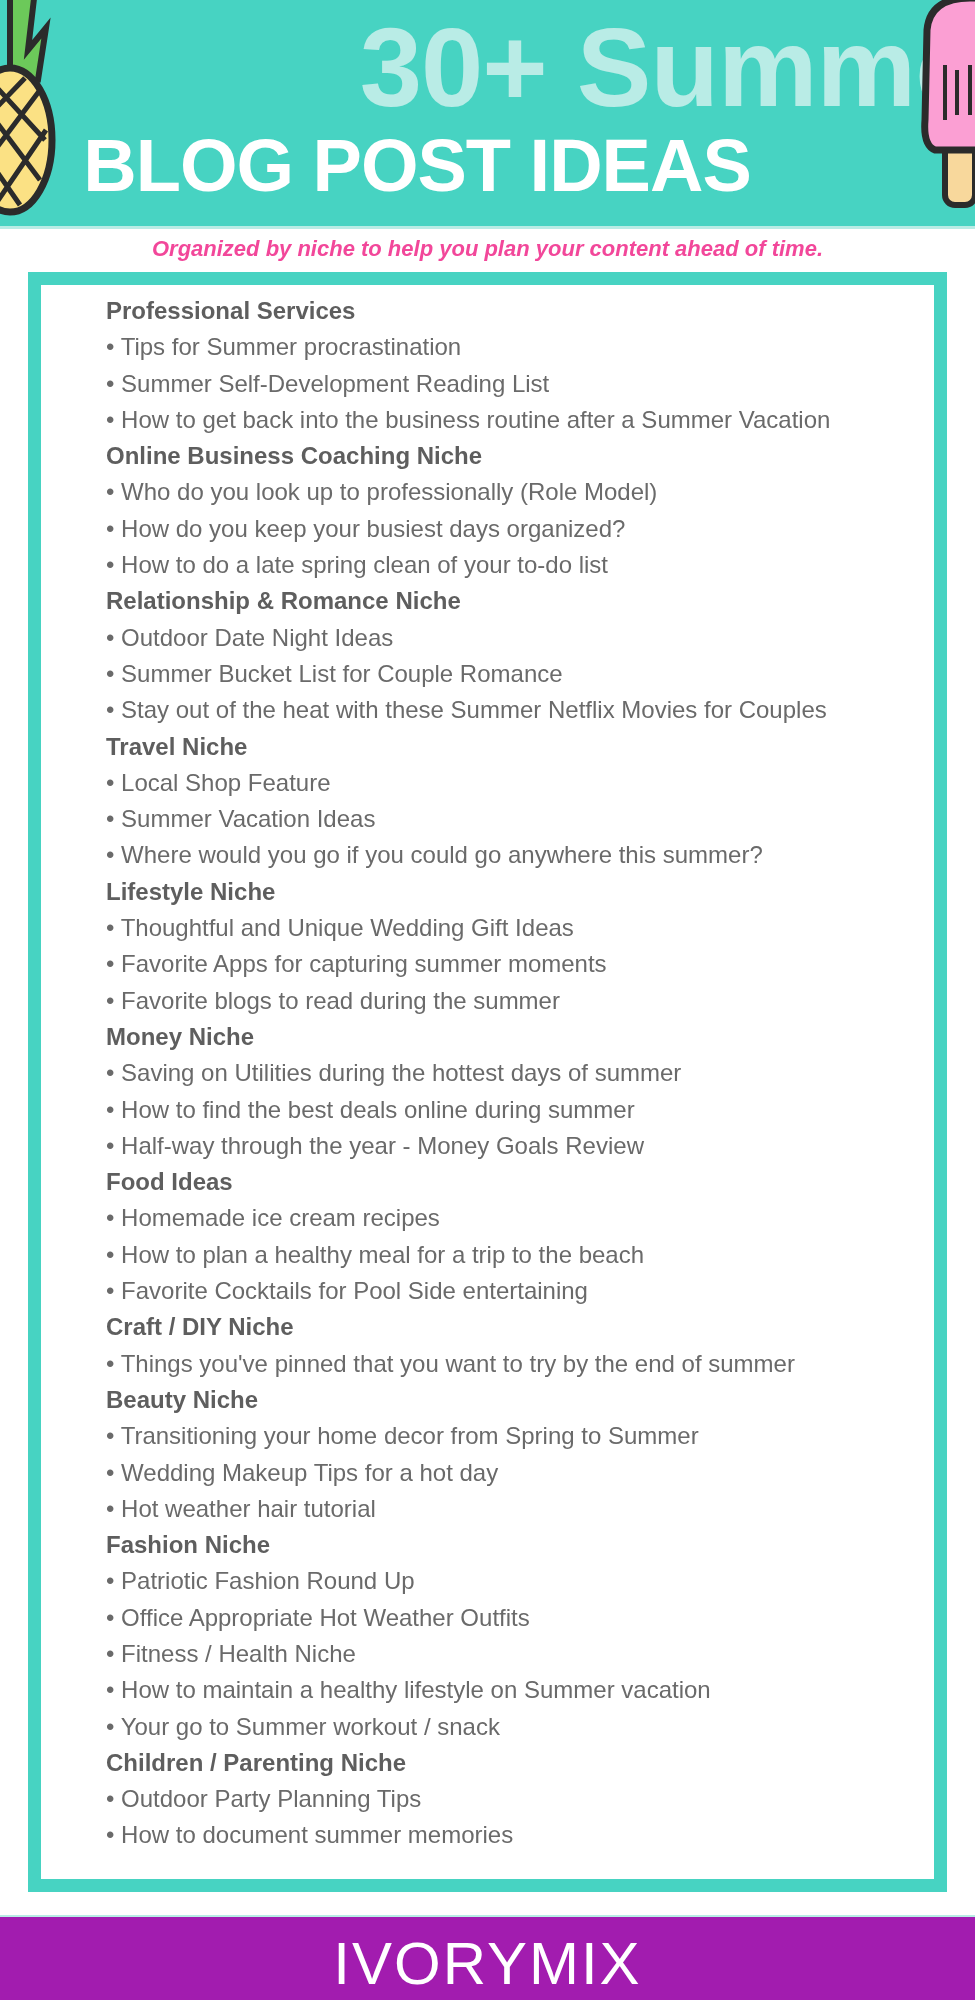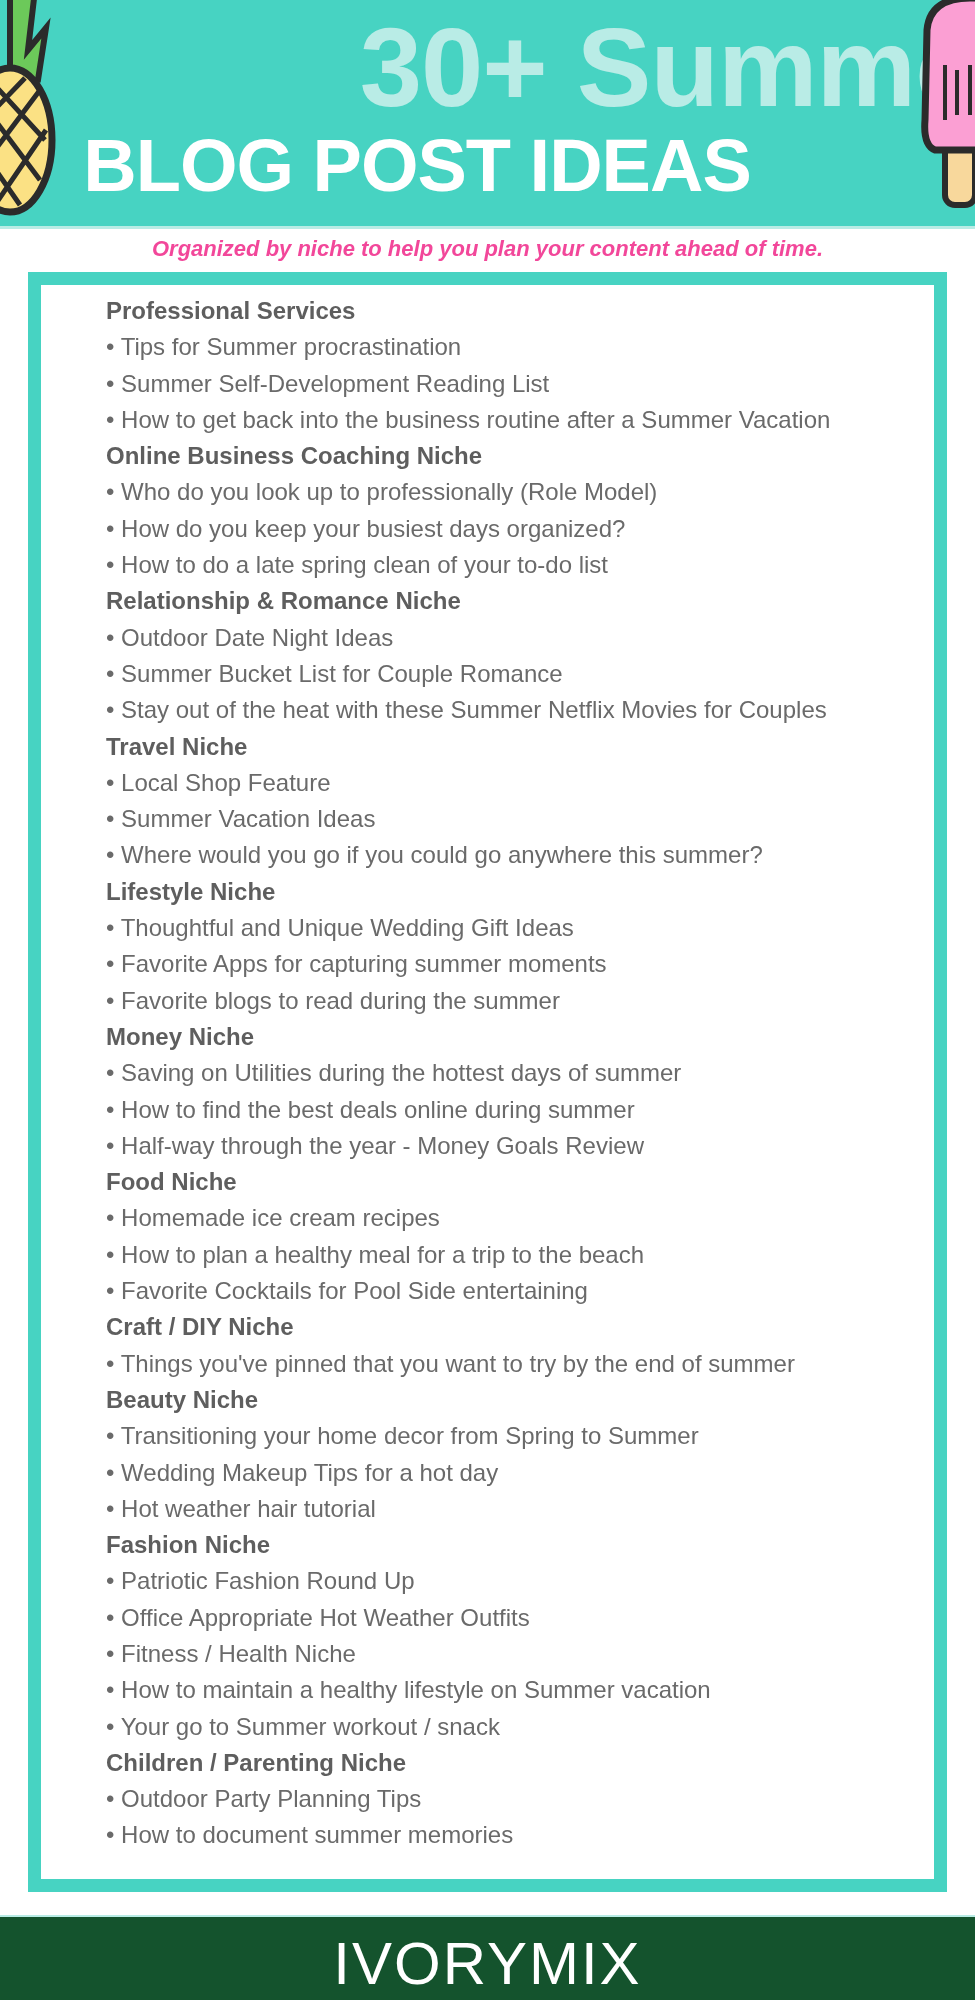--- a/index.html
+++ b/index.html
@@ -8,21 +8,21 @@
   .header-line{position:absolute;left:0;top:226px;width:975px;height:3px;background:#b8ece5;}
   .title-top{position:absolute;left:0;width:975px;top:8px;text-align:right;color:#b9ece6;font-weight:bold;font-size:112px;line-height:120px;letter-spacing:-1px;margin-left:44px;}
   .title-bottom{position:absolute;left:0;width:834px;top:126px;text-align:center;color:#ffffff;font-weight:bold;font-size:74px;line-height:80px;letter-spacing:-1px;}
   .pineapple{position:absolute;left:-20px;top:-10px;width:90px;height:230px;}
   .popsicle{position:absolute;right:-20px;top:-10px;width:80px;height:230px;}
   .subtitle{position:absolute;left:0;width:975px;top:233px;text-align:center;color:#f2479a;font-weight:bold;font-size:22px;line-height:32px;font-style:italic;}
   .box{position:absolute;left:28px;top:272px;width:919px;height:1620px;box-sizing:border-box;border:13px solid #47d3c2;background:#fff;}
   .content{position:absolute;left:32px;top:8px;right:28px;margin-left:33px;}
   .line{height:36.3px;line-height:36.3px;font-size:24px;color:#6a6a6a;white-space:nowrap;}
   .line.head{font-weight:bold;color:#5e5e5e;}
-  .footer{position:absolute;left:0;top:1917px;width:975px;height:83px;background:#14532d;}
+  .footer{position:absolute;left:0;top:1917px;width:975px;height:83px;background:#a21caf;}
   .footer-line{position:absolute;left:0;top:1915px;width:975px;height:2px;background:#b8ece5;}
   .brand{position:absolute;left:0;width:975px;top:14px;text-align:center;color:#ffffff;font-size:60px;line-height:66px;letter-spacing:2px;font-weight:normal;}
 </style>
 </head>
 <body>
 
 <div class="header">
   <svg class="pineapple" viewBox="0 0 90 230">
     <path d="M30 0 L55 0 L48 60 L66 38 L58 90 L30 95 Z" fill="#6cc95a" stroke="#2b2b2b" stroke-width="6"></path>
     <ellipse cx="30" cy="150" rx="42" ry="72" fill="#fbe184" stroke="#2b2b2b" stroke-width="7"></ellipse>
@@ -59,21 +59,21 @@
       <div class="line">• Summer Vacation Ideas</div>
       <div class="line">• Where would you go if you could go anywhere this summer?</div>
       <div class="line head">Lifestyle Niche</div>
       <div class="line">• Thoughtful and Unique Wedding Gift Ideas</div>
       <div class="line">• Favorite Apps for capturing summer moments</div>
       <div class="line">• Favorite blogs to read during the summer</div>
       <div class="line head">Money Niche</div>
       <div class="line">• Saving on Utilities during the hottest days of summer</div>
       <div class="line">• How to find the best deals online during summer</div>
       <div class="line">• Half-way through the year - Money Goals Review</div>
-      <div class="line head">Food Niche</div>
+      <div class="line head">Food Ideas</div>
       <div class="line">• Homemade ice cream recipes</div>
       <div class="line">• How to plan a healthy meal for a trip to the beach</div>
       <div class="line">• Favorite Cocktails for Pool Side entertaining</div>
       <div class="line head">Craft / DIY Niche</div>
       <div class="line">• Things you've pinned that you want to try by the end of summer</div>
       <div class="line head">Beauty Niche</div>
       <div class="line">• Transitioning your home decor from Spring to Summer</div>
       <div class="line">• Wedding Makeup Tips for a hot day</div>
       <div class="line">• Hot weather hair tutorial</div>
       <div class="line head">Fashion Niche</div>

